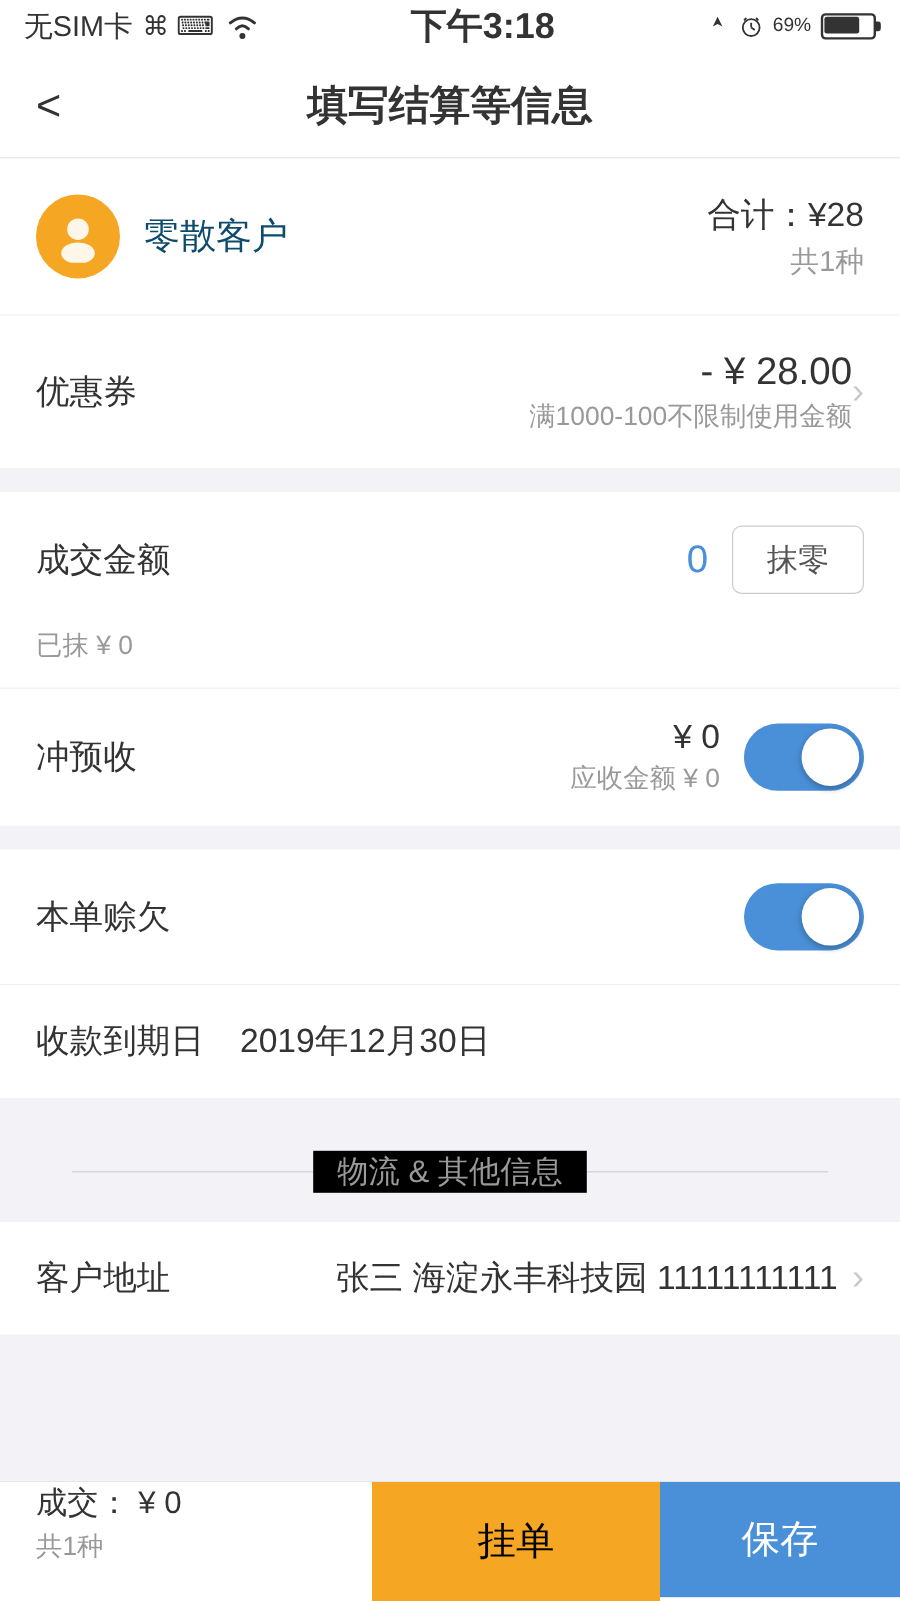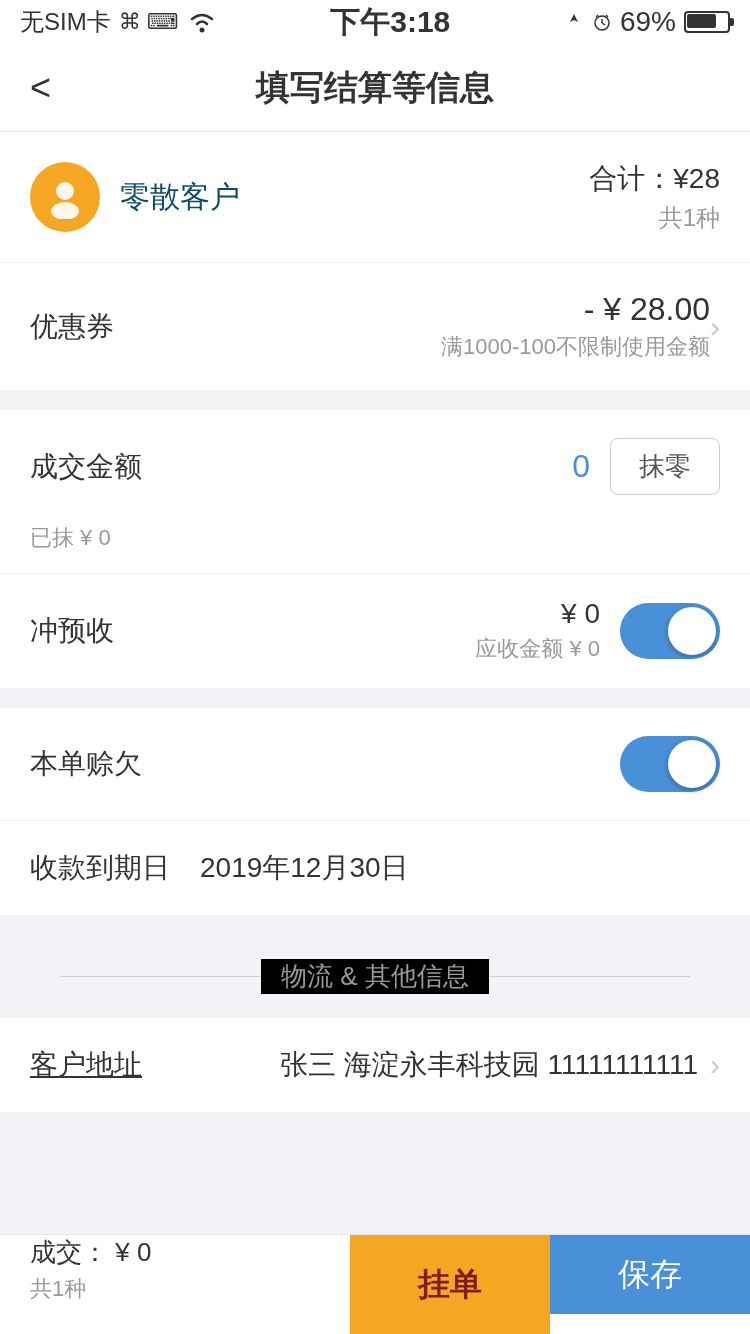--- a/index.html
+++ b/index.html
@@ -21,21 +21,21 @@
       background: #fff;
       display: flex;
       align-items: center;
       justify-content: space-between;
       padding: 0 20px;
       font-size: 24px;
       font-weight: 500;
     }
     .status-left { display: flex; align-items: center; gap: 8px; }
     .status-center { font-size: 30px; font-weight: 600; }
-    .status-right { display: flex; align-items: center; gap: 8px; font-size: 28px; }
+    .status-right { display: flex; align-items: center; gap: 8px; font-size: 16px; }
 
     
     .nav-bar {
       width: 750px;
       height: 88px;
       background: #fff;
       display: flex;
       align-items: center;
       justify-content: center;
       border-bottom: 1px solid #e5e5e5;
@@ -284,21 +284,20 @@
       display: flex;
       align-items: center;
       justify-content: space-between;
       padding: 28px 30px;
       background: #fff;
     }
     .address-label {
       font-size: 28px;
       color: #333;
       min-width: 100px;
-      text-decoration: underline;
     }
     .address-value {
       font-size: 28px;
       color: #333;
       flex: 1;
       margin-left: 30px;
       text-align: right;
     }
 
     
@@ -319,34 +318,34 @@
     .bottom-deal {
       font-size: 26px;
       color: #333;
     }
     .bottom-count {
       font-size: 22px;
       color: #999;
       margin-top: 4px;
     }
     .btn-pending {
-      width: 200px;
+      width: 240px;
       height: 100px;
       background: #f5a623;
-      color: #7f1d1d;
+      color: #000000;
       font-size: 32px;
-      font-weight: 700;
+      font-weight: 400;
       display: flex;
       align-items: center;
       justify-content: center;
       cursor: pointer;
     }
     .btn-save {
       width: 200px;
-      height: 79px;
+      height: 96px;
       background: #4a90d9;
       color: #fff;
       font-size: 32px;
       font-weight: 500;
       display: flex;
       align-items: center;
       justify-content: center;
       cursor: pointer;
     }
 

